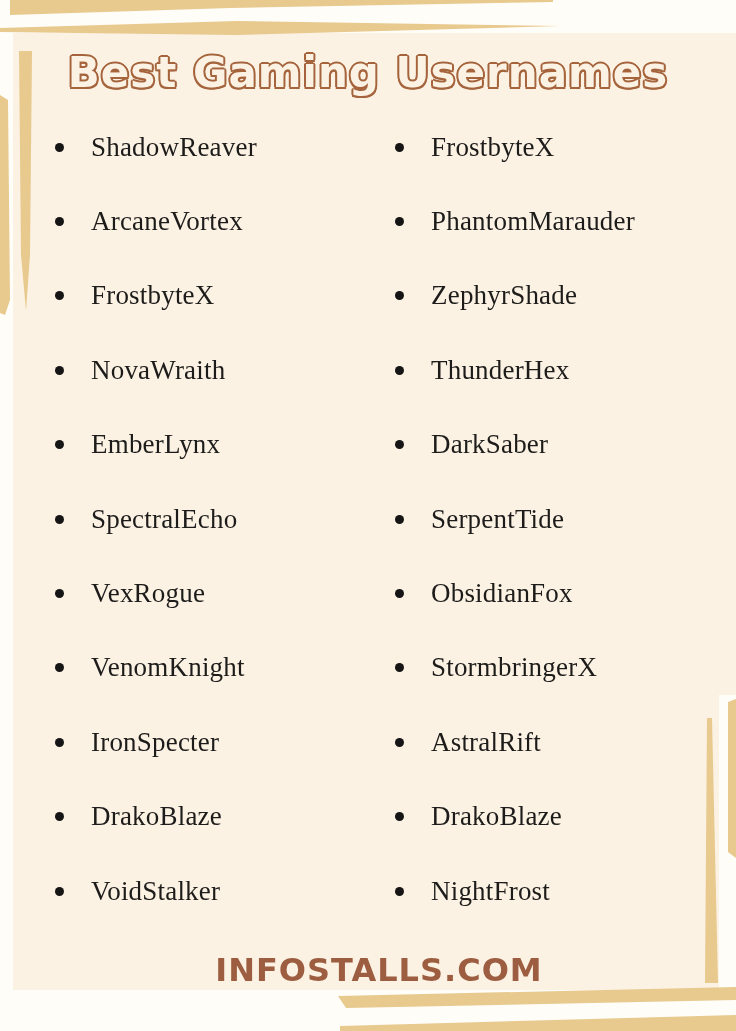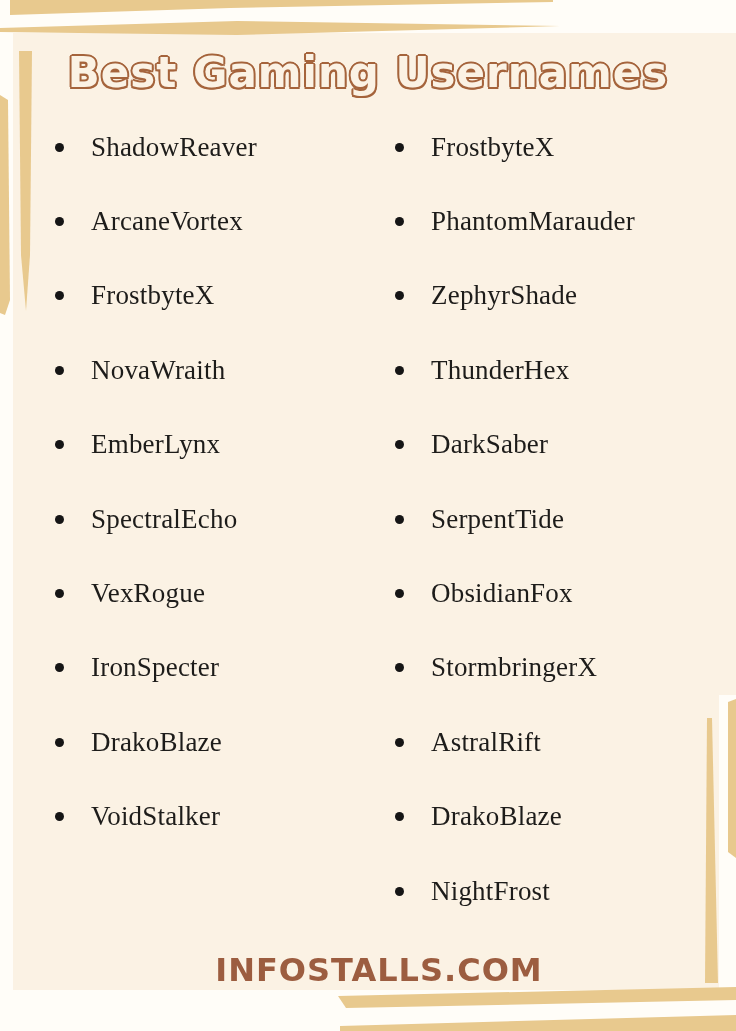--- a/index.html
+++ b/index.html
@@ -132,20 +132,24 @@
       <li>
           <span class="dot"></span>
           <span class="uname">SpectralEcho</span>
         </li>
       <li>
           <span class="dot"></span>
           <span class="uname">VexRogue</span>
         </li>
       <li>
           <span class="dot"></span>
+          <span class="uname">VenomKnight</span>
+        </li>
+      <li>
+          <span class="dot"></span>
           <span class="uname">IronSpecter</span>
         </li>
       <li>
           <span class="dot"></span>
           <span class="uname">DrakoBlaze</span>
         </li>
       <li>
           <span class="dot"></span>
           <span class="uname">VoidStalker</span>
         </li>

